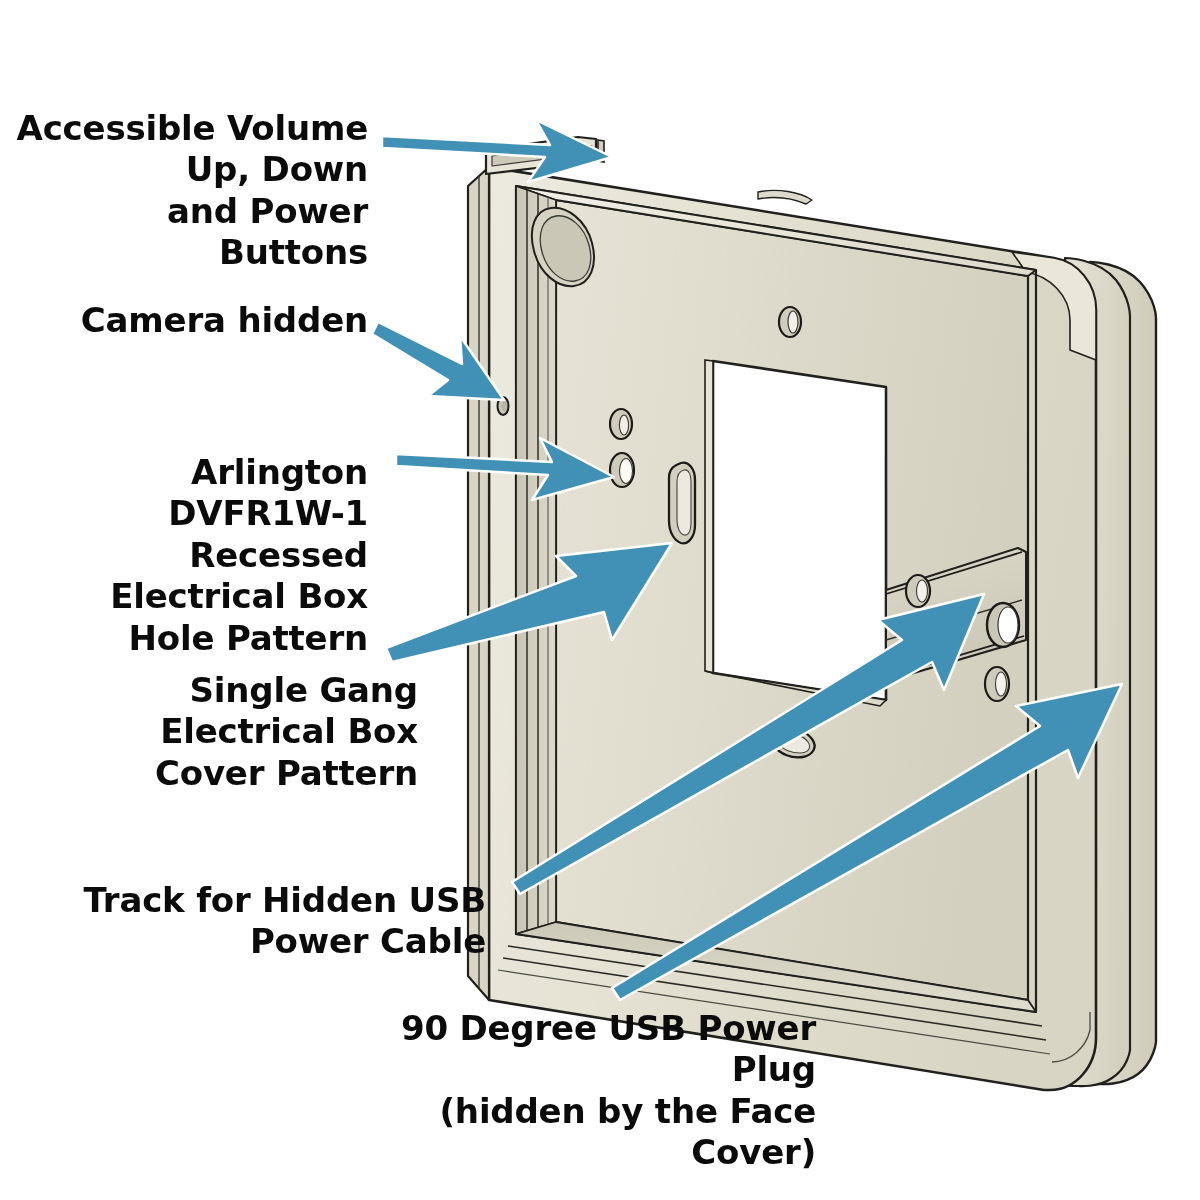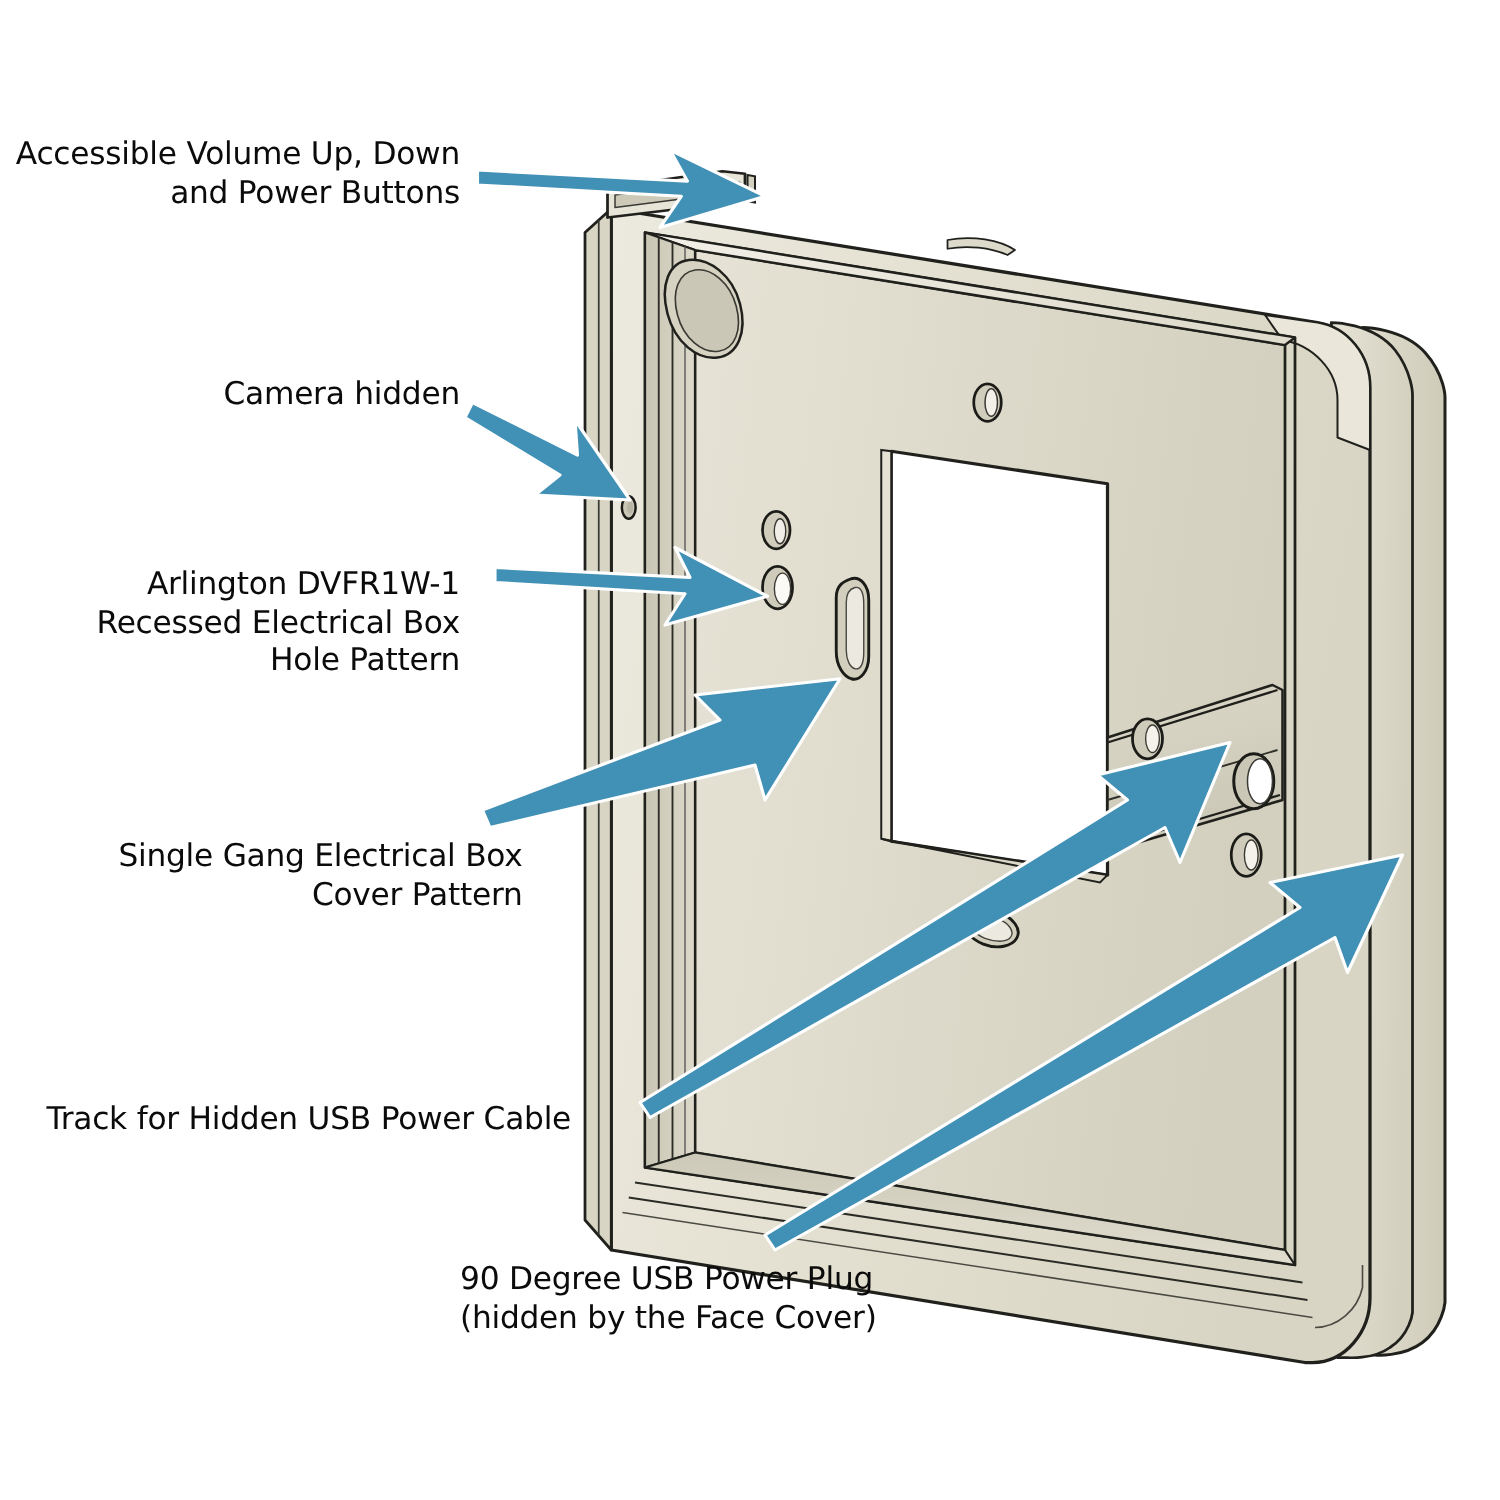--- a/index.html
+++ b/index.html
@@ -21,30 +21,30 @@
   #art {
     position: absolute;
     left: 0;
     top: 0;
     width: 1200px;
     height: 1200px;
   }
   .callout-text {
     position: absolute;
     font-family: "DejaVu Sans", sans-serif;
-    font-weight: 400;
-    font-size: 25px;
+    font-weight: 700;
+    font-size: 34px;
     line-height: 1.22;
     color: #0b0b0b;
     letter-spacing: -0.2px;
     white-space: pre-line;
     -webkit-font-smoothing: antialiased;
   }
   .t-right { text-align: right; }
-  .t-center{ text-align: left; }
+  .t-center{ text-align: right; }
 </style>
 </head>
 <body>
 
 <div id="stage">
 
   <svg id="art" viewBox="0 0 1200 1200" xmlns="http://www.w3.org/2000/svg">
     <defs>
       <linearGradient id="gFace" x1="0" y1="0" x2="1" y2="0.25">
         <stop offset="0" stop-color="#eceadf"></stop>
@@ -246,18 +246,18 @@
 
   <div class="callout-text t-right" style="left:8px; top:300px; width:360px;">Camera hidden</div>
 
   <div class="callout-text t-right" style="left:8px; top:452px; width:360px;">Arlington DVFR1W-1
 Recessed Electrical Box
 Hole Pattern</div>
 
   <div class="callout-text t-right" style="left:8px; top:670px; width:410px;">Single Gang Electrical Box
 Cover Pattern</div>
 
-  <div class="callout-text t-right" style="left:8px; top:880px; width:478px;text-align:center;">Track for Hidden USB Power Cable</div>
+  <div class="callout-text t-right" style="left:8px; top:880px; width:478px;">Track for Hidden USB Power Cable</div>
 
   <div class="callout-text t-center" style="left:368px; top:1008px; width:448px;">90 Degree USB Power Plug
 (hidden by the Face Cover)</div>
 
 </div>
 
 </body></html>

